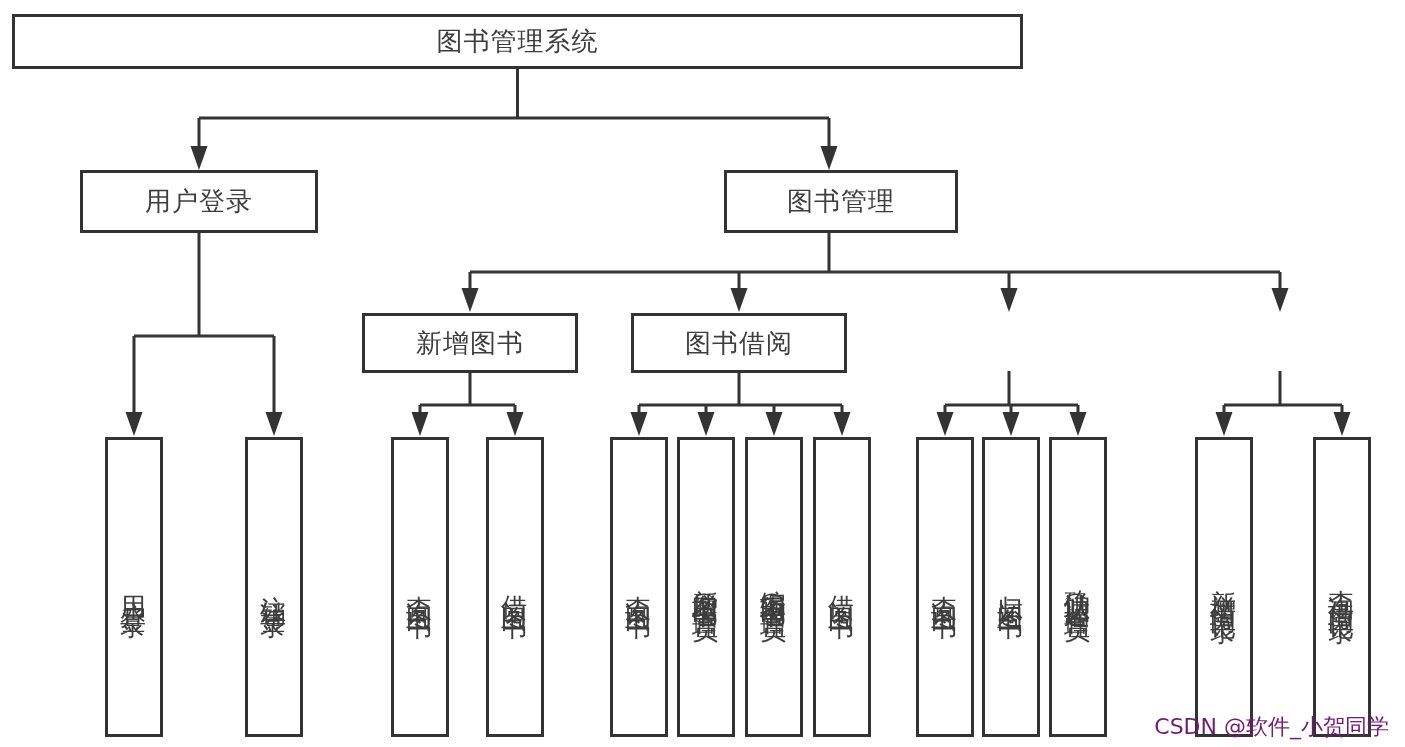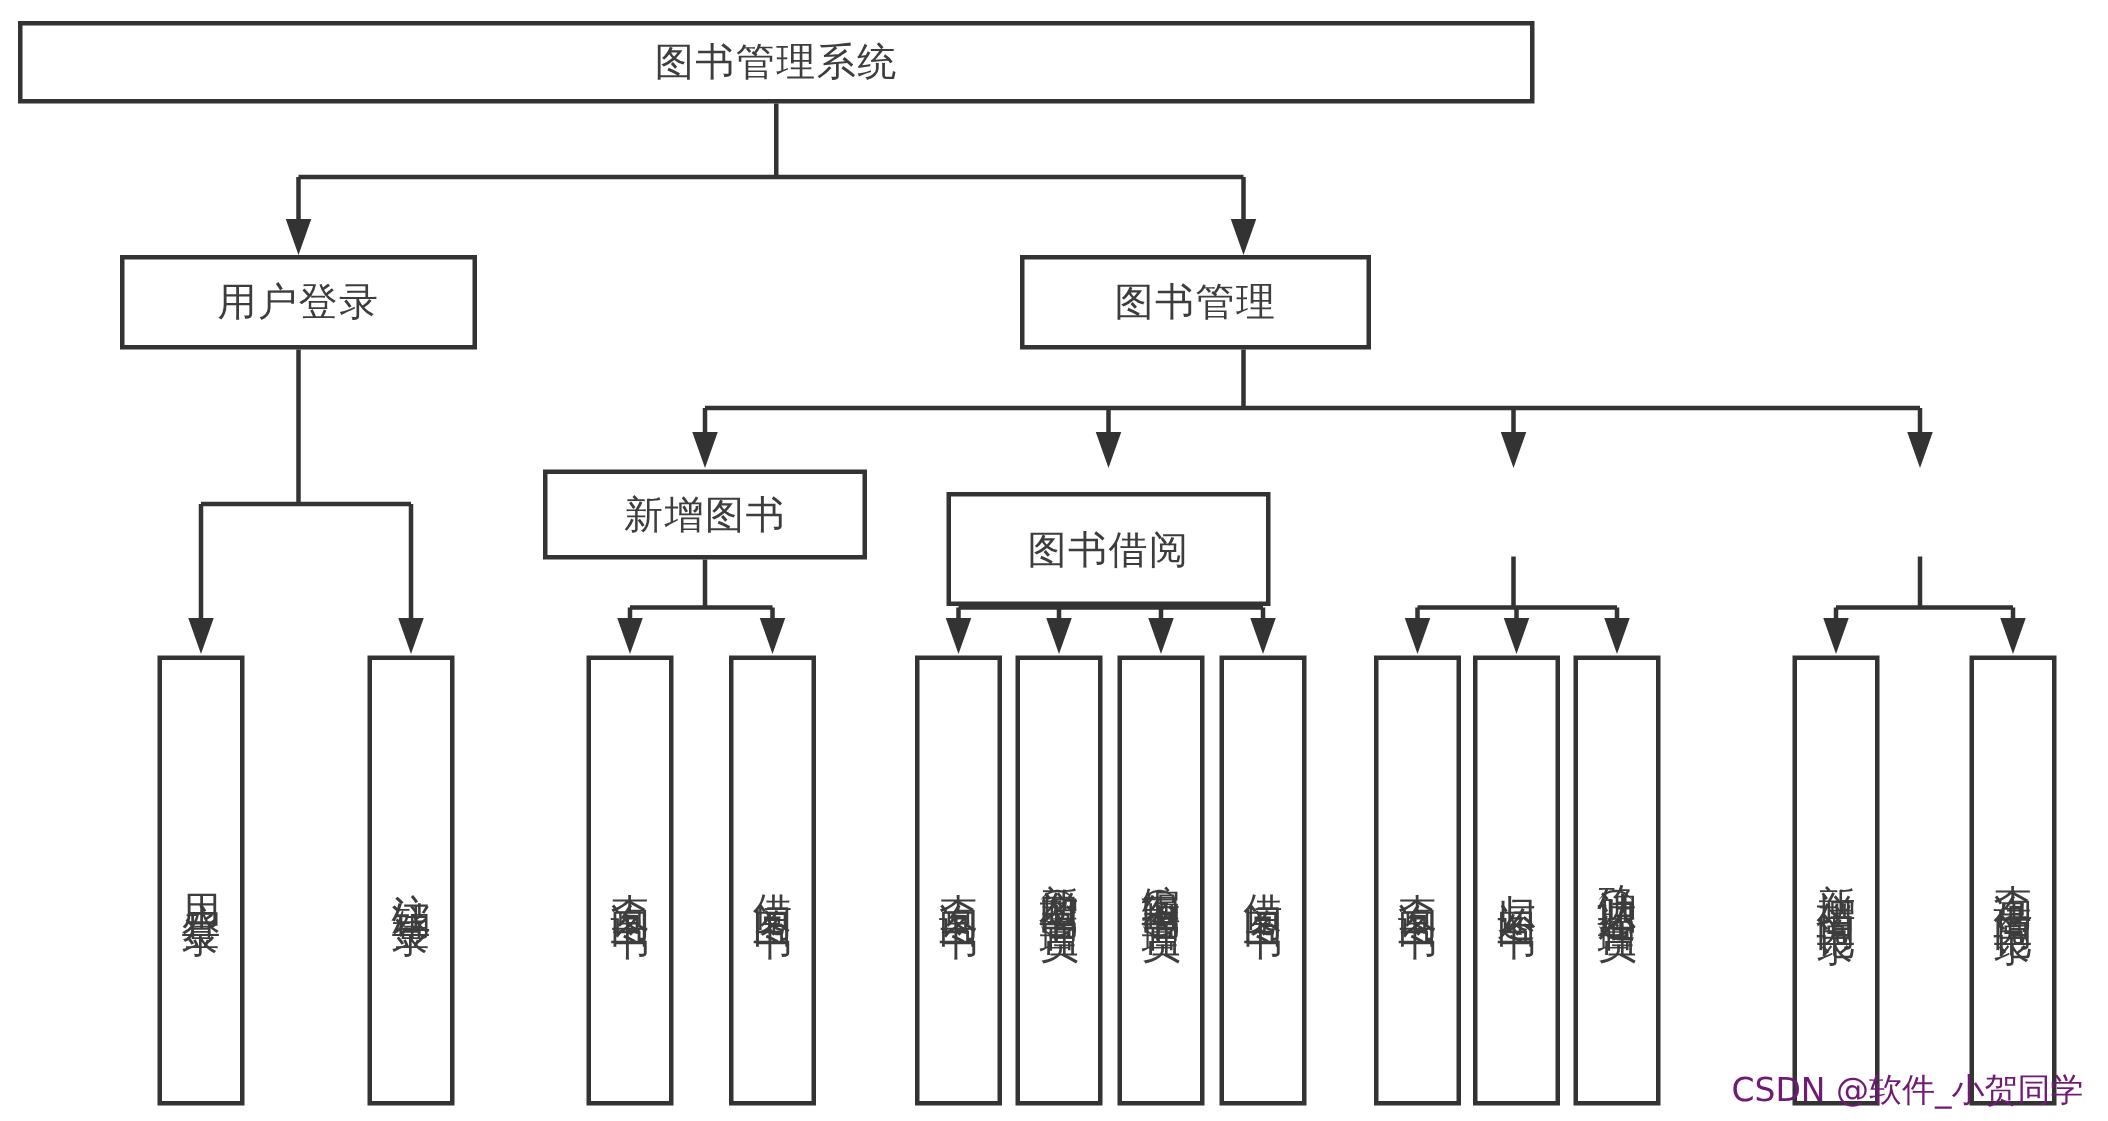--- a/index.html
+++ b/index.html
@@ -116,24 +116,24 @@
     <g>
       <path d="M1280,371 V405 M1224,405 H1342 M1224,405 V413 M1342,405 V413"></path>
       <polygon points="1215.5,412 1232.5,412 1224,436"></polygon>
       <polygon points="1333.5,412 1350.5,412 1342,436"></polygon>
     </g>
   </svg>
 
   <div class="node h" style="left:12px; top:14px; width:1011px; height:55px;">图书管理系统</div>
 
   <div class="node h" style="left:80px; top:170px; width:238px; height:63px;">用户登录</div>
-  <div class="node h" style="left:680px; top:170px; width:234px; height:63px;">图书管理</div>
+  <div class="node h" style="left:724px; top:170px; width:234px; height:63px;">图书管理</div>
 
   <div class="node h" style="left:362px; top:313px; width:216px; height:60px;">新增图书</div>
-  <div class="node h" style="left:631px; top:313px; width:216px; height:76px;margin-top:15px;">图书借阅</div>
+  <div class="node h" style="left:631px; top:313px; width:216px; height:60px;">图书借阅</div>
 
   <div class="node v" style="left:105px; top:437px; width:58px; height:300px;">用户登录</div>
   <div class="node v" style="left:245px; top:437px; width:58px; height:300px;">注销登录</div>
 
   <div class="node v" style="left:391px; top:437px; width:58px; height:300px;">查询图书</div>
   <div class="node v" style="left:486px; top:437px; width:58px; height:300px;">借阅图书</div>
 
   <div class="node v" style="left:610px; top:437px; width:58px; height:300px;">查询图书</div>
   <div class="node v tight" style="left:677px; top:437px; width:58px; height:300px;">新增图书（管理员）</div>
   <div class="node v tight" style="left:745px; top:437px; width:58px; height:300px;">编辑图书（管理员）</div>

